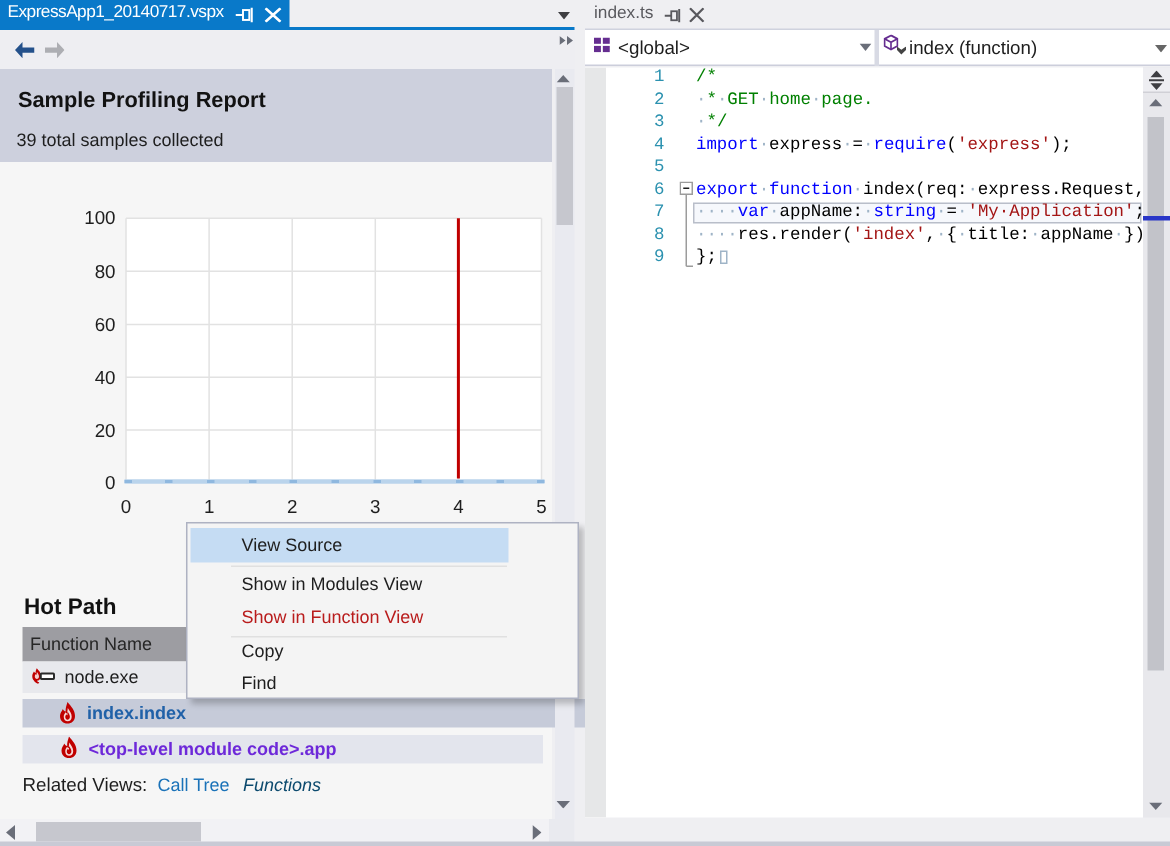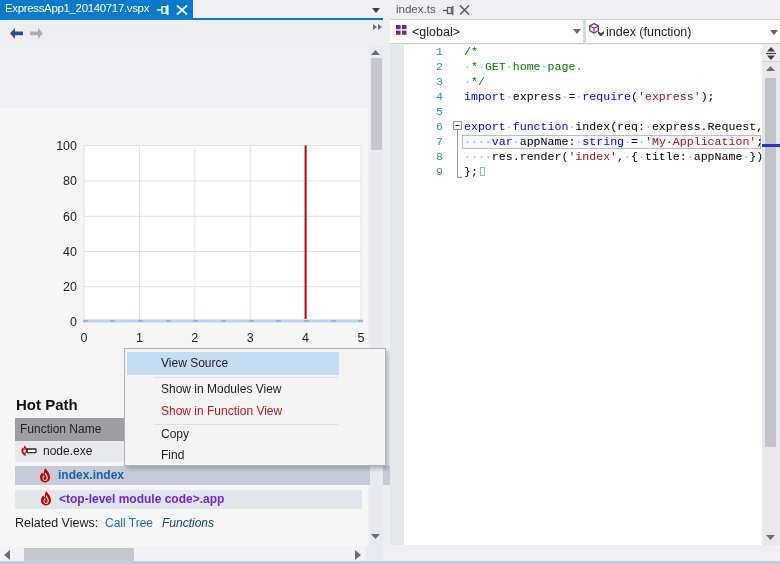--- a/index.html
+++ b/index.html
@@ -43,20 +43,24 @@
         <path d="M5 0 L5 3.6 L13 3.6 L13 7.2 L5 7.2 L5 10.8 L0 5.4 Z" fill="#24518B"></path>
       </svg>
     <svg class="abs" style="left:30px;top:7px;" width="13" height="11" viewBox="0 0 13 11">
         <path d="M8 0 L8 3.6 L0 3.6 L0 7.2 L8 7.2 L8 10.8 L13 5.4 Z" fill="#ADAEB3"></path>
       </svg>
     <svg class="abs" style="left:373px;top:3px;" width="9" height="6" viewBox="0 0 9 6">
         <path d="M0 0 L4 3 L0 6 Z M5 0 L9 3 L5 6 Z" fill="#6A6E79"></path>
       </svg>
   </div>
 
+  <div class="abs" style="left:0;top:46px;width:368px;height:62px;background:#CDD0DD;">
+    <div class="abs" style="left:12px;top:13px;font-size:14.5px;font-weight:bold;color:#121212;">Sample Profiling Report</div>
+    <div class="abs" style="left:11px;top:40px;font-size:12px;color:#1E1E1E;">39 total samples collected</div>
+  </div>
 
   <div class="abs" style="left:0;top:108px;width:368px;height:439px;background:#F6F6F6;"></div>
 
   <svg class="abs" style="left:0;top:130px;" width="368" height="240" viewBox="0 0 368 240">
     <rect x="84" y="15.5" width="277" height="175.5" fill="#FFFFFF"></rect>
 
     <g stroke="#E2E2E2" stroke-width="1">
       <line x1="84" y1="15.5" x2="361" y2="15.5"></line>
       <line x1="84" y1="50.9" x2="361" y2="50.9"></line>
       <line x1="84" y1="86.3" x2="361" y2="86.3"></line>

